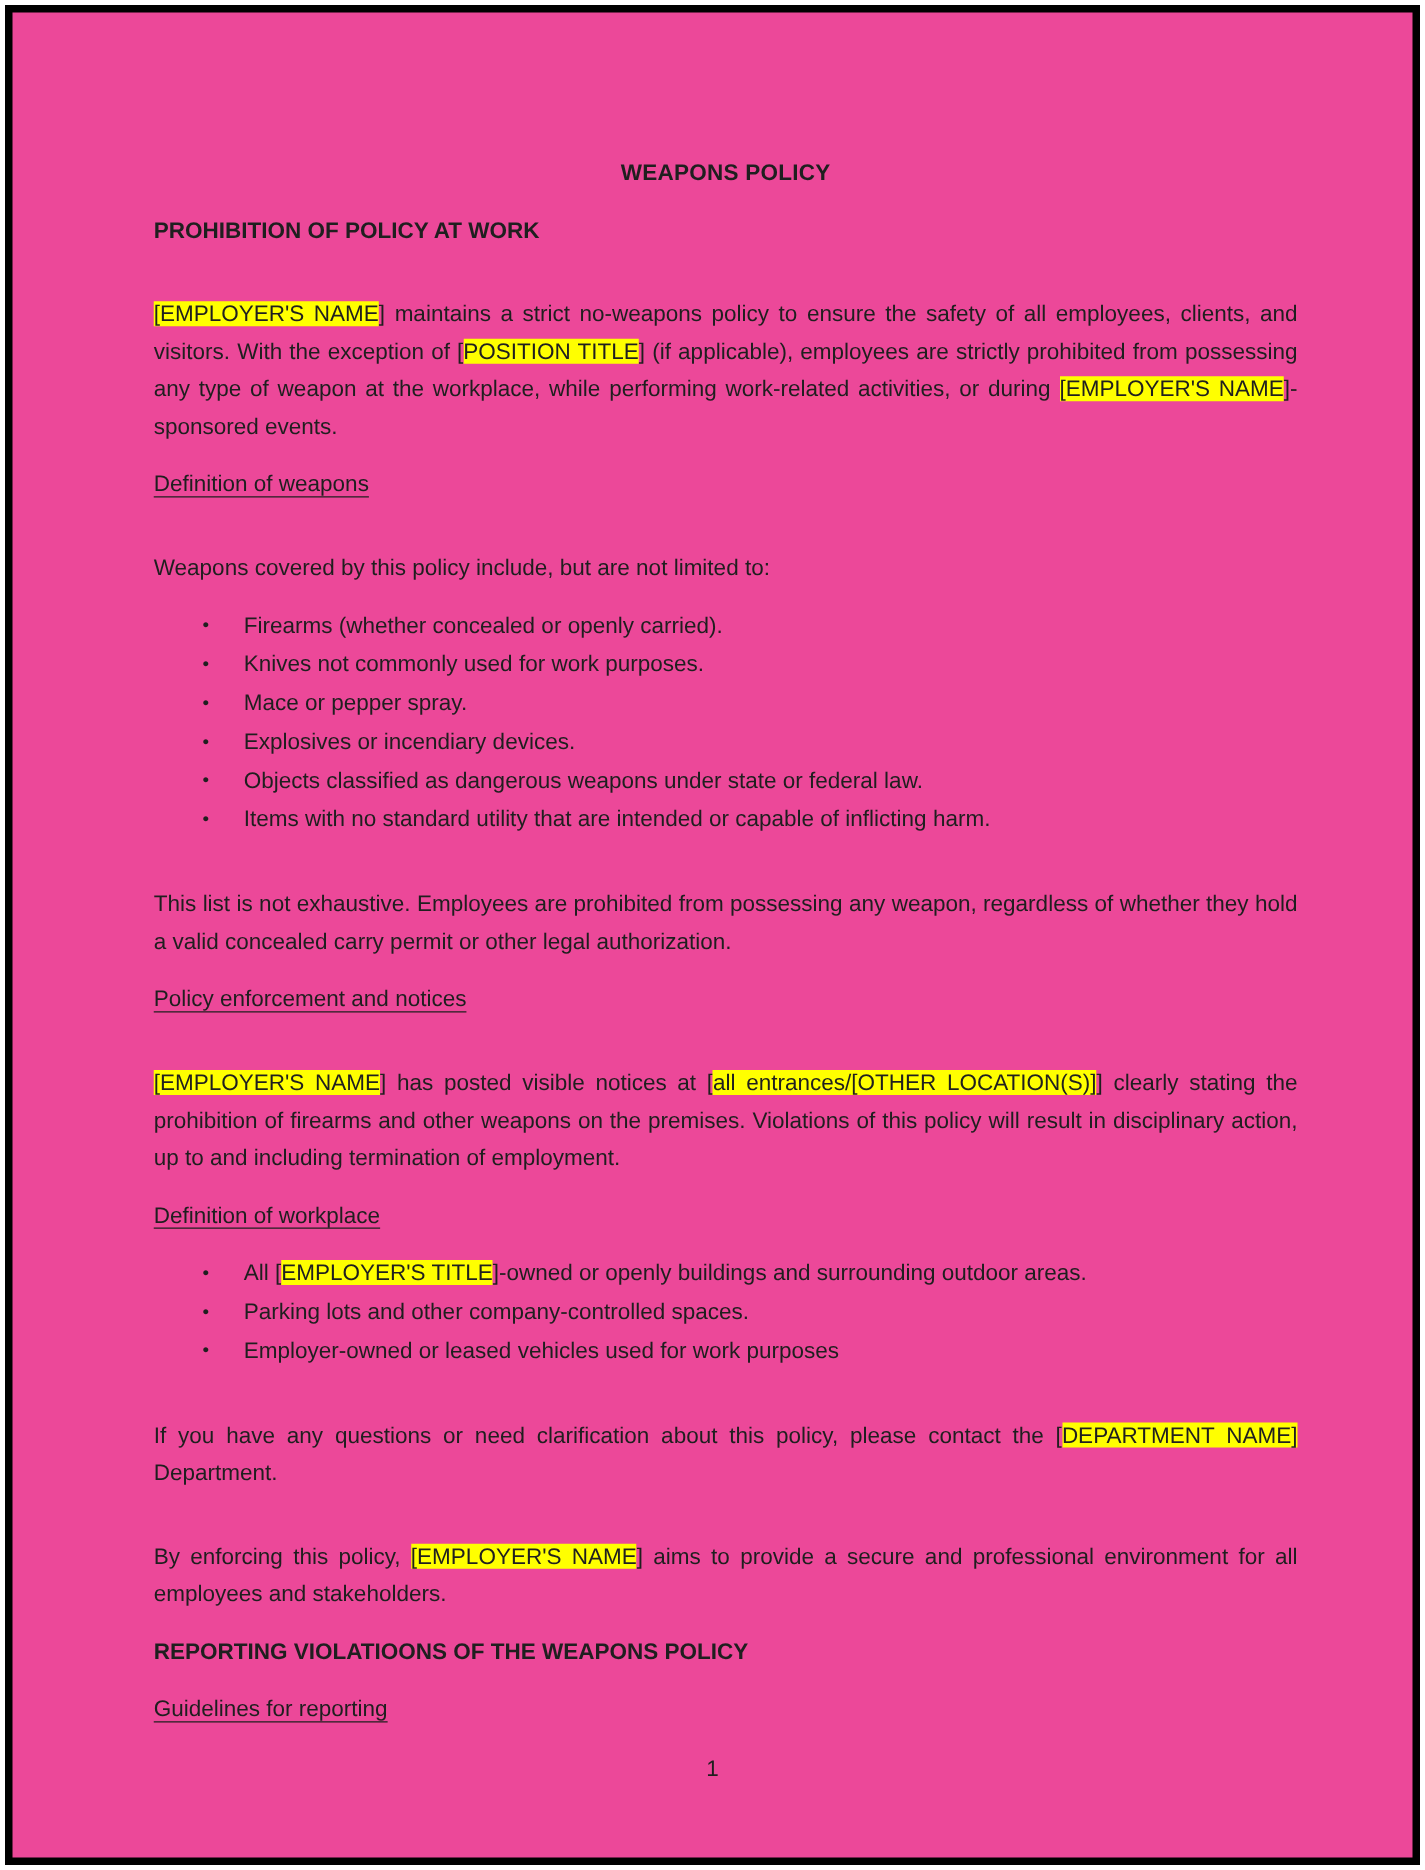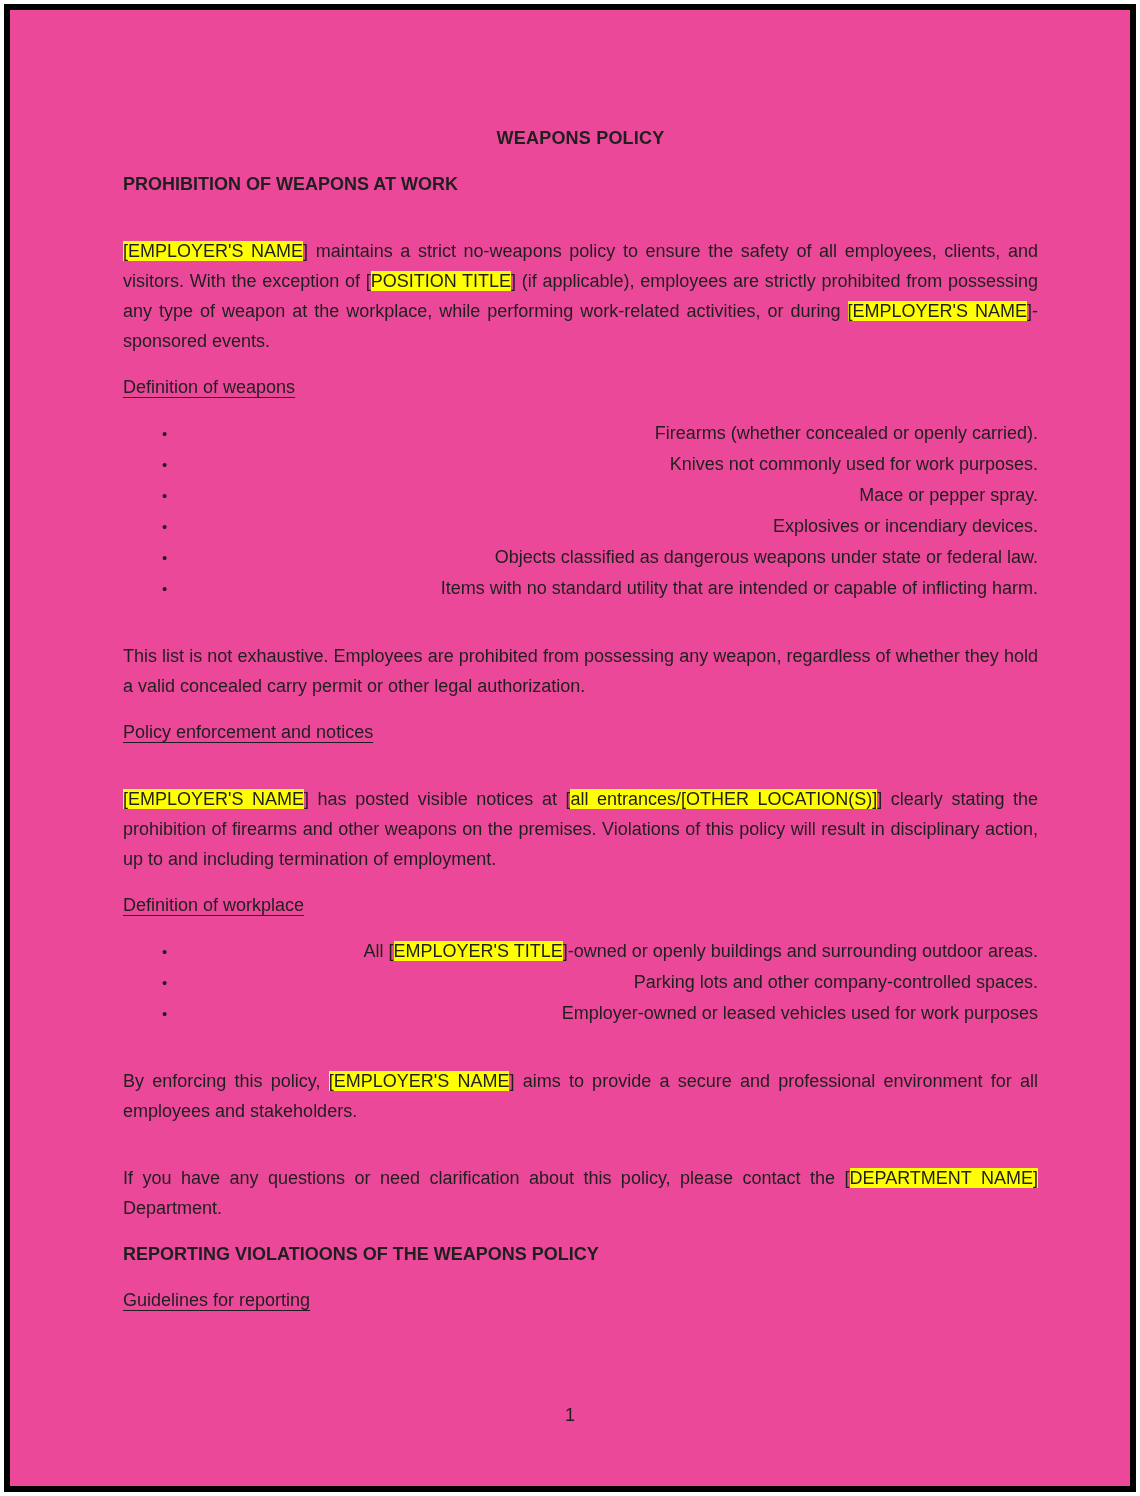--- a/index.html
+++ b/index.html
@@ -24,37 +24,38 @@
   }
   .heading { font-weight:bold; margin-bottom:16px; }
   .subheading {
     text-decoration:underline; text-underline-offset:4px;
     margin-bottom:16px; width:-moz-fit-content; width:fit-content;
   }
   .paragraph { text-align:justify; margin-bottom:16px;margin-top:37px; }
   .bullets { margin-bottom:16px; }
   .bullet-row { display:flex; line-height:31px; padding-left:39px; }
   .dot { width:33px; flex:0 0 33px; font-size:15px; }
-  .bt { flex:1;text-align:right; }
+  .bt { flex:1; }
   .hl { background:#ffff00; }
   .footer {
     position:absolute; left:0; top:1390px; width:100%;
     text-align:center; font-size:18px; line-height:30px; color:#1f1f1f;
   }
 </style>
 </head>
 <body>
 
 <div class="page">
   <div class="content">
     <div class="doc-title">WEAPONS POLICY</div>
     <div id="blocks-root">
-        <div class="heading">PROHIBITION OF WEAPONS AT WORK</div>
+        <div class="heading">PROHIBITION OF POLICY AT WORK</div>
         <div class="paragraph"><span class="hl">[EMPLOYER'S NAME</span><span>] maintains a strict no-weapons policy to ensure the safety of all employees, clients, and visitors. With the exception of [</span><span class="hl">POSITION TITLE</span><span>] (if applicable), employees are strictly prohibited from possessing any type of weapon at the workplace, while performing work-related activities, or during </span><span class="hl">[EMPLOYER'S NAME</span><span>]-sponsored events.</span></div>
         <div class="subheading">Definition of weapons</div>
+        <div class="paragraph"><span>Weapons covered by this policy include, but are not limited to:</span></div>
         <div class="bullets">
           <div class="bullet-row">
             <span class="dot">•</span>
             <span class="bt"><span>Firearms (whether concealed or openly carried).</span></span>
           </div>
           <div class="bullet-row">
             <span class="dot">•</span>
             <span class="bt"><span>Knives not commonly used for work purposes.</span></span>
           </div>
           <div class="bullet-row">
@@ -85,20 +86,20 @@
           </div>
           <div class="bullet-row">
             <span class="dot">•</span>
             <span class="bt"><span>Parking lots and other company-controlled spaces.</span></span>
           </div>
           <div class="bullet-row">
             <span class="dot">•</span>
             <span class="bt"><span>Employer-owned or leased vehicles used for work purposes</span></span>
           </div>
         </div>
+        <div class="paragraph"><span>If you have any questions or need clarification about this policy, please contact the [</span><span class="hl">DEPARTMENT NAME]</span><span> Department.</span></div>
         <div class="paragraph"><span>By enforcing this policy, </span><span class="hl">[EMPLOYER'S NAME</span><span>] aims to provide a secure and professional environment for all employees and stakeholders.</span></div>
-        <div class="paragraph"><span>If you have any questions or need clarification about this policy, please contact the [</span><span class="hl">DEPARTMENT NAME]</span><span> Department.</span></div>
         <div class="heading">REPORTING VIOLATIOONS OF THE WEAPONS POLICY</div>
         <div class="subheading">Guidelines for reporting</div>
       </div>
   </div>
   <div class="footer">1</div>
 </div>
 
 </body></html>

